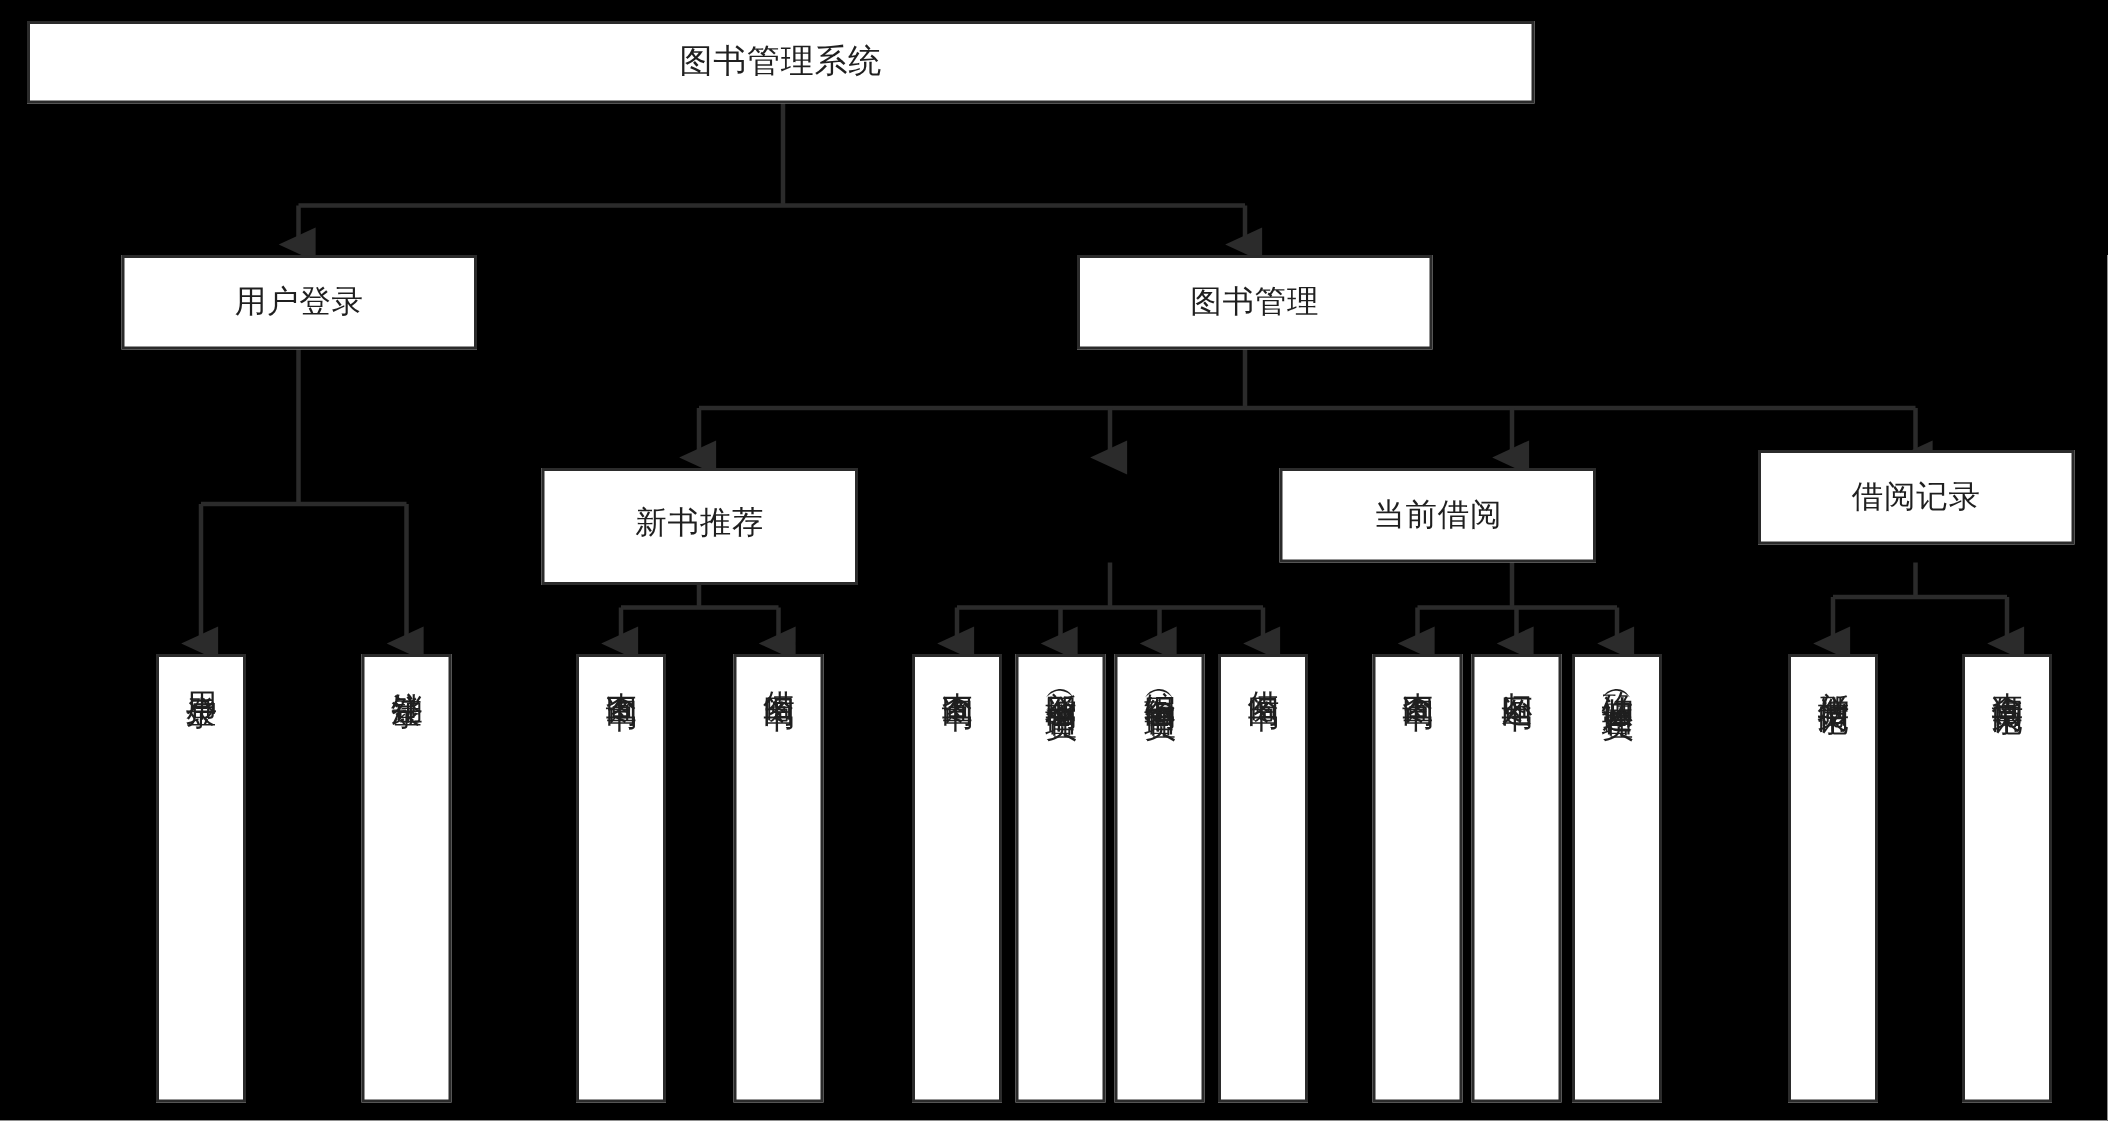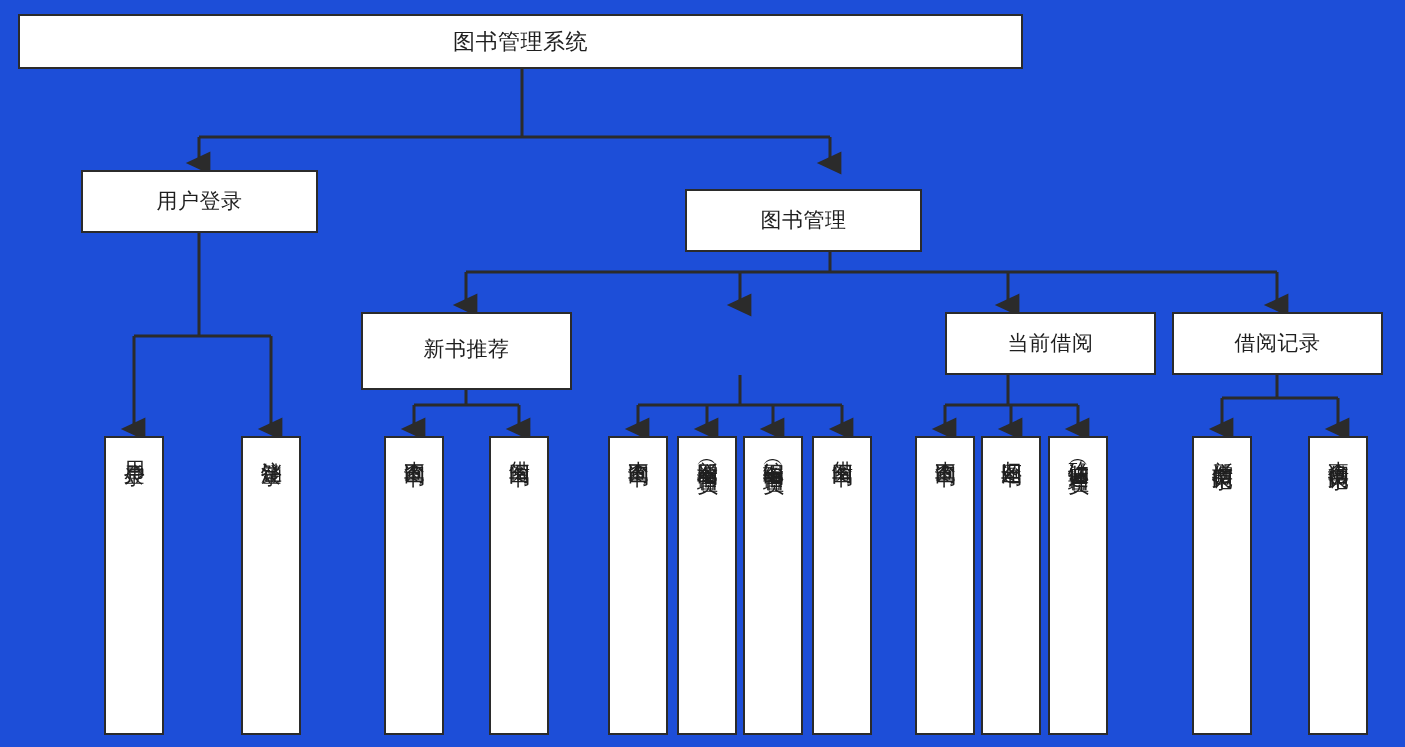--- a/index.html
+++ b/index.html
@@ -8,21 +8,21 @@
     padding: 0;
     background: #ffffff;
   }
   body {
     font-family: "DejaVu Sans", "Liberation Sans", sans-serif;
   }
   #diagram-root {
     position: relative;
     width: 1405px;
     height: 747px;
-    background: #1d4ed8;
+    background: #000000;
     overflow: hidden;
   }
   #diagram-svg {
     position: absolute;
     left: 0;
     top: 0;
     width: 1405px;
     height: 747px;
   }
   .node {
@@ -126,31 +126,31 @@
     </g>
   </svg>
 
   <div class="node horiz root" style="left:18px; top:14px; width:1005px; height:55px;">
     <span class="label">图书管理系统</span>
   </div>
 
   <div class="node horiz" style="left:81px; top:170px; width:237px; height:63px;">
     <span class="label">用户登录</span>
   </div>
-  <div class="node horiz" style="left:685px; top:170px; width:237px; height:63px;margin-top:19px;">
+  <div class="node horiz" style="left:718px; top:170px; width:237px; height:63px;">
     <span class="label">图书管理</span>
   </div>
 
   <div class="node horiz" style="left:361px; top:312px; width:211px; height:78px;font-family:Liberation Mono, monospace;">
     <span class="label">新书推荐</span>
   </div>
-  <div class="node horiz" style="left:945px; top:312px; width:211px; height:63px;">
+  <div class="node horiz" style="left:853px; top:312px; width:211px; height:63px;">
     <span class="label">当前借阅</span>
   </div>
-  <div class="node horiz" style="left:1172px; top:312px; width:211px; height:63px;justify-content:center;">
+  <div class="node horiz" style="left:1172px; top:300px; width:211px; height:63px;justify-content:center;">
     <span class="label">借阅记录</span>
   </div>
 
   <div class="node vert" style="left:104px; top:436px; width:60px; height:299px;">
     <span class="label">用户登录</span>
   </div>
   <div class="node vert" style="left:241px; top:436px; width:60px; height:299px;">
     <span class="label">注销登录</span>
   </div>
 

